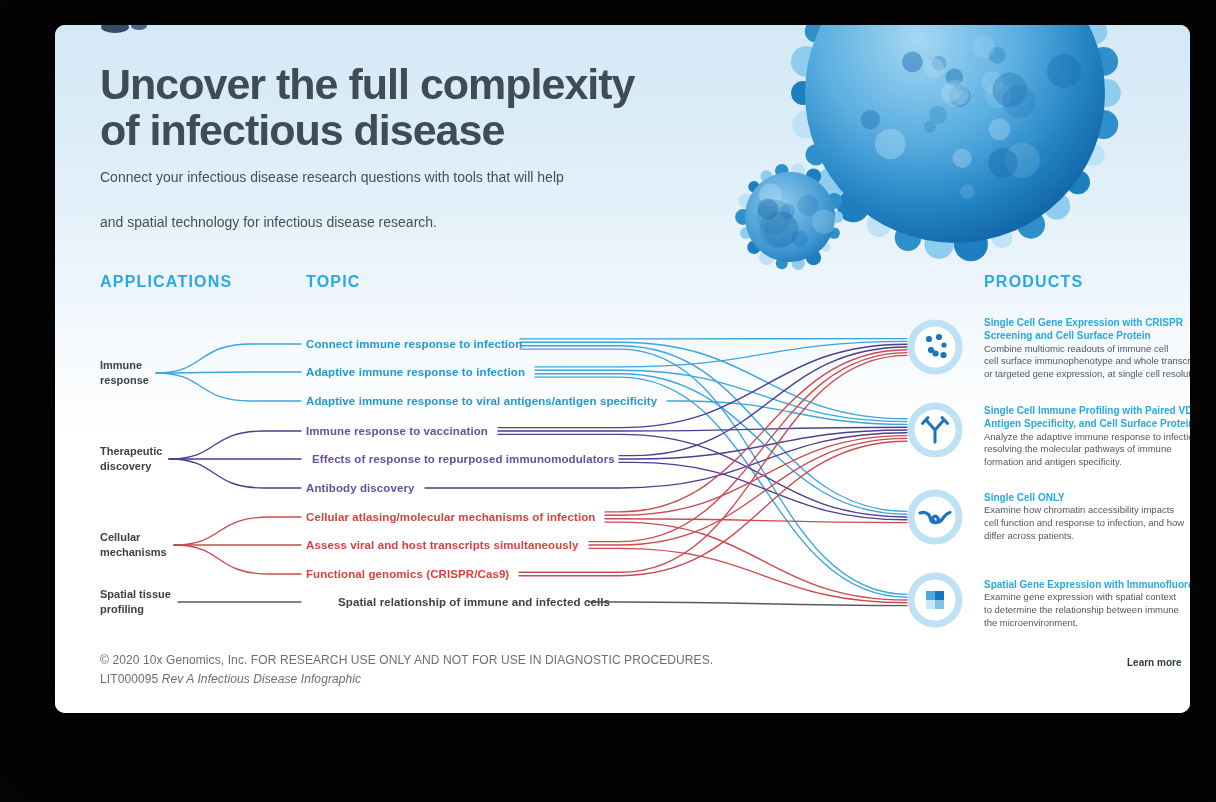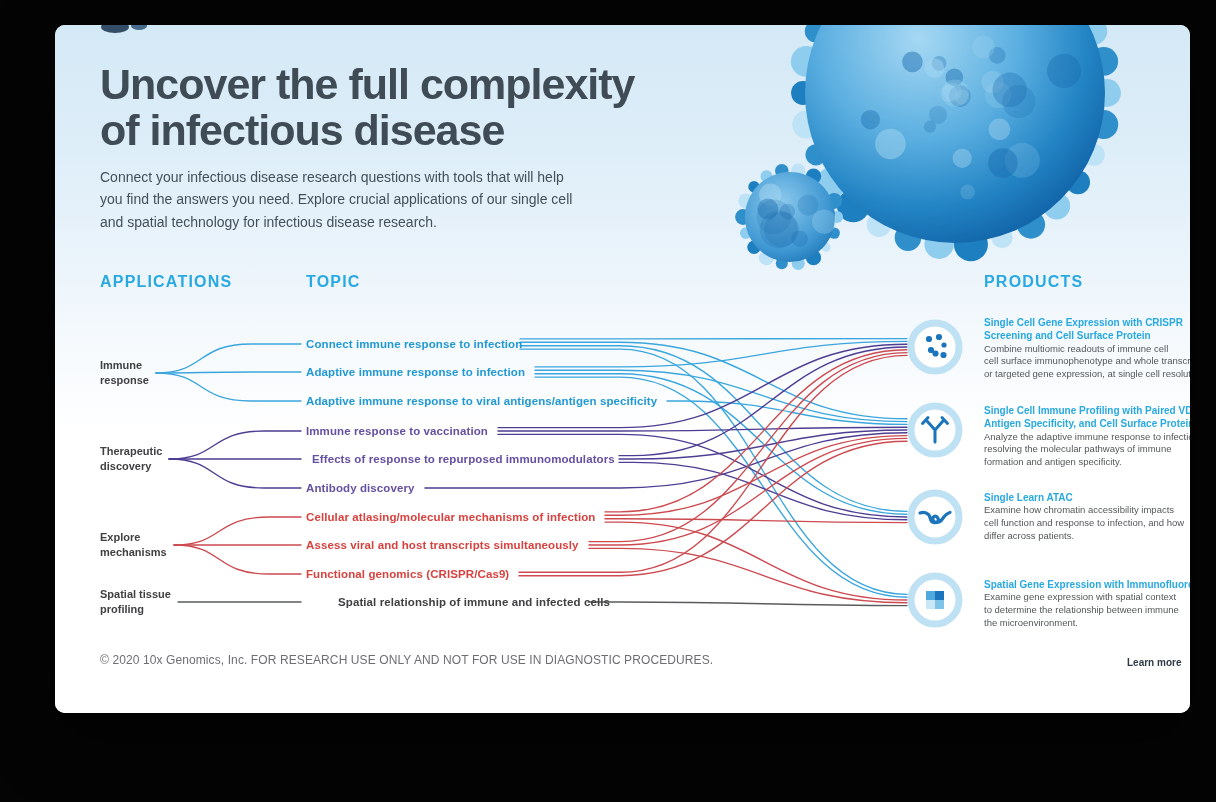--- a/index.html
+++ b/index.html
@@ -142,21 +142,21 @@
         <circle cx="744.6" cy="213.7" r="8.3" fill="#1668AC" opacity="0.27"></circle>
         <circle cx="753.0" cy="180.2" r="10.5" fill="#1668AC" opacity="0.23"></circle>
         <circle cx="726.6" cy="204.5" r="17.5" fill="#1668AC" opacity="0.21"></circle>
         <ellipse cx="60" cy="2" rx="14" ry="6" fill="#17334F" opacity="0.85"></ellipse>
           <ellipse cx="84" cy="1" rx="8" ry="4" fill="#234B73" opacity="0.8"></ellipse>
       </svg>
 
     <div class="hero">
       <h1 class="page-title"><span>Uncover the full complexity</span><br><span>of infectious disease</span></h1>
     </div>
-    <p class="page-subtitle"><span>Connect your infectious disease research questions with tools that will help</span><br><span>you find the answers you need. Explore crucial applications of our single cell</span><br><span>and spatial technology for infectious disease research.</span></p>
+    <p class="page-subtitle"><span>Connect your infectious disease research questions with tools that will help</span><br><br><span>and spatial technology for infectious disease research.</span></p>
 
     <div class="col-header" style="left:45px">APPLICATIONS</div>
     <div class="col-header" style="left:251px">TOPIC</div>
     <div class="col-header" style="left:929px">PRODUCTS</div>
 
     <svg id="flow-svg" width="1107" height="688">
         <path d="M 101 348 C 151 348 141 319 196 319 L 246 319" stroke="#3BA6DD" stroke-width="1.4" fill="none" stroke-linecap="round"></path>
         <path d="M 101 348 C 151 348 141 347 196 347 L 246 347" stroke="#3BA6DD" stroke-width="1.4" fill="none" stroke-linecap="round"></path>
         <path d="M 101 348 C 151 348 141 376 196 376 L 246 376" stroke="#3BA6DD" stroke-width="1.4" fill="none" stroke-linecap="round"></path>
         <path d="M 114 434 C 164 434 154 406 209 406 L 246 406" stroke="#4E3D92" stroke-width="1.4" fill="none" stroke-linecap="round"></path>
@@ -197,21 +197,21 @@
     <div id="apps-container">
         <div class="app-label" style="left: 45px; top: 348px;">
           <div>Immune</div>
           <div>response</div>
         </div>
         <div class="app-label" style="left: 45px; top: 434px;">
           <div>Therapeutic</div>
           <div>discovery</div>
         </div>
         <div class="app-label" style="left: 45px; top: 520px;">
-          <div>Explore</div>
+          <div>Cellular</div>
           <div>mechanisms</div>
         </div>
         <div class="app-label" style="left: 45px; top: 577px;">
           <div>Spatial tissue</div>
           <div>profiling</div>
         </div>
       </div>
     <div id="topics-container">
         <div class="topic-label" style="left: 251px; top: 319px; color: rgb(33, 153, 212);">Connect immune response to infection</div>
         <div class="topic-label" style="left: 251px; top: 347px; color: rgb(33, 153, 212);">Adaptive immune response to infection</div>
@@ -263,21 +263,21 @@
             <div>resolving the molecular pathways of immune</div>
             <div>formation and antigen specificity.</div>
           </div>
         </div>
         <svg width="56" height="56" class="product-icon" style="left: 852px; top: 464px;">
           <circle cx="28" cy="28" r="24" fill="#ffffff" stroke="#BFE1F4" stroke-width="7"></circle>
     <path d="M13 24 C17 22.5 19 23 21.5 25.5 C24 28 22.5 32.5 26.5 33.5 C30.5 34.5 32.5 31 30.5 28.5 C28.5 26 25 27.5 26 31 C27 34.5 32.5 34 35 30.5 C37 27.5 39 24.5 43 23.5" stroke="#1B75BC" stroke-width="3.2" stroke-linecap="round" fill="none"></path>
         </svg>
         <div class="product-text" style="left: 929px; top: 466px;">
           <div class="product-title">
-            <div>Single Learn ATAC</div>
+            <div>Single Cell ONLY</div>
           </div>
           <div class="product-desc">
             <div>Examine how chromatin accessibility impacts</div>
             <div>cell function and response to infection, and how</div>
             <div>differ across patients.</div>
           </div>
         </div>
         <svg width="56" height="56" class="product-icon" style="left: 852px; top: 547px;">
           <circle cx="28" cy="28" r="24" fill="#ffffff" stroke="#BFE1F4" stroke-width="7"></circle>
     <rect x="19" y="19" width="9" height="9" fill="#4FA8DE"></rect>
@@ -292,16 +292,17 @@
           <div class="product-desc">
             <div>Examine gene expression with spatial context</div>
             <div>to determine the relationship between immune</div>
             <div>the microenvironment.</div>
           </div>
         </div>
       </div>
 
     <div class="footer">
       <div>© 2020 10x Genomics, Inc. FOR RESEARCH USE ONLY AND NOT FOR USE IN DIAGNOSTIC PROCEDURES.</div>
+      <div><span>LIT000095</span> <span class="it">Rev A Infectious Disease Infographic</span></div>
     </div>
     <div class="learn-more">Learn more</div>
   </div>
 </div>
 
 </body></html>

